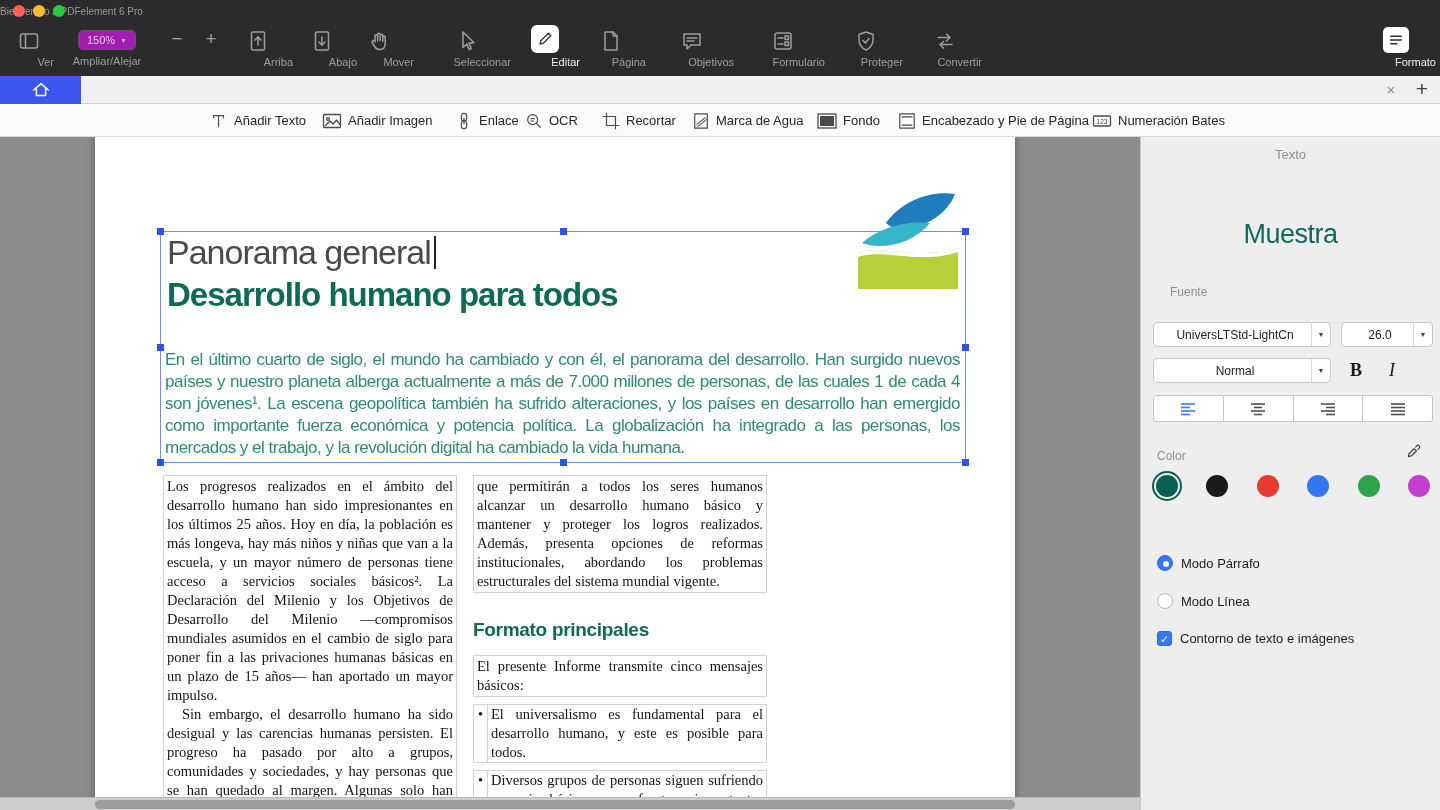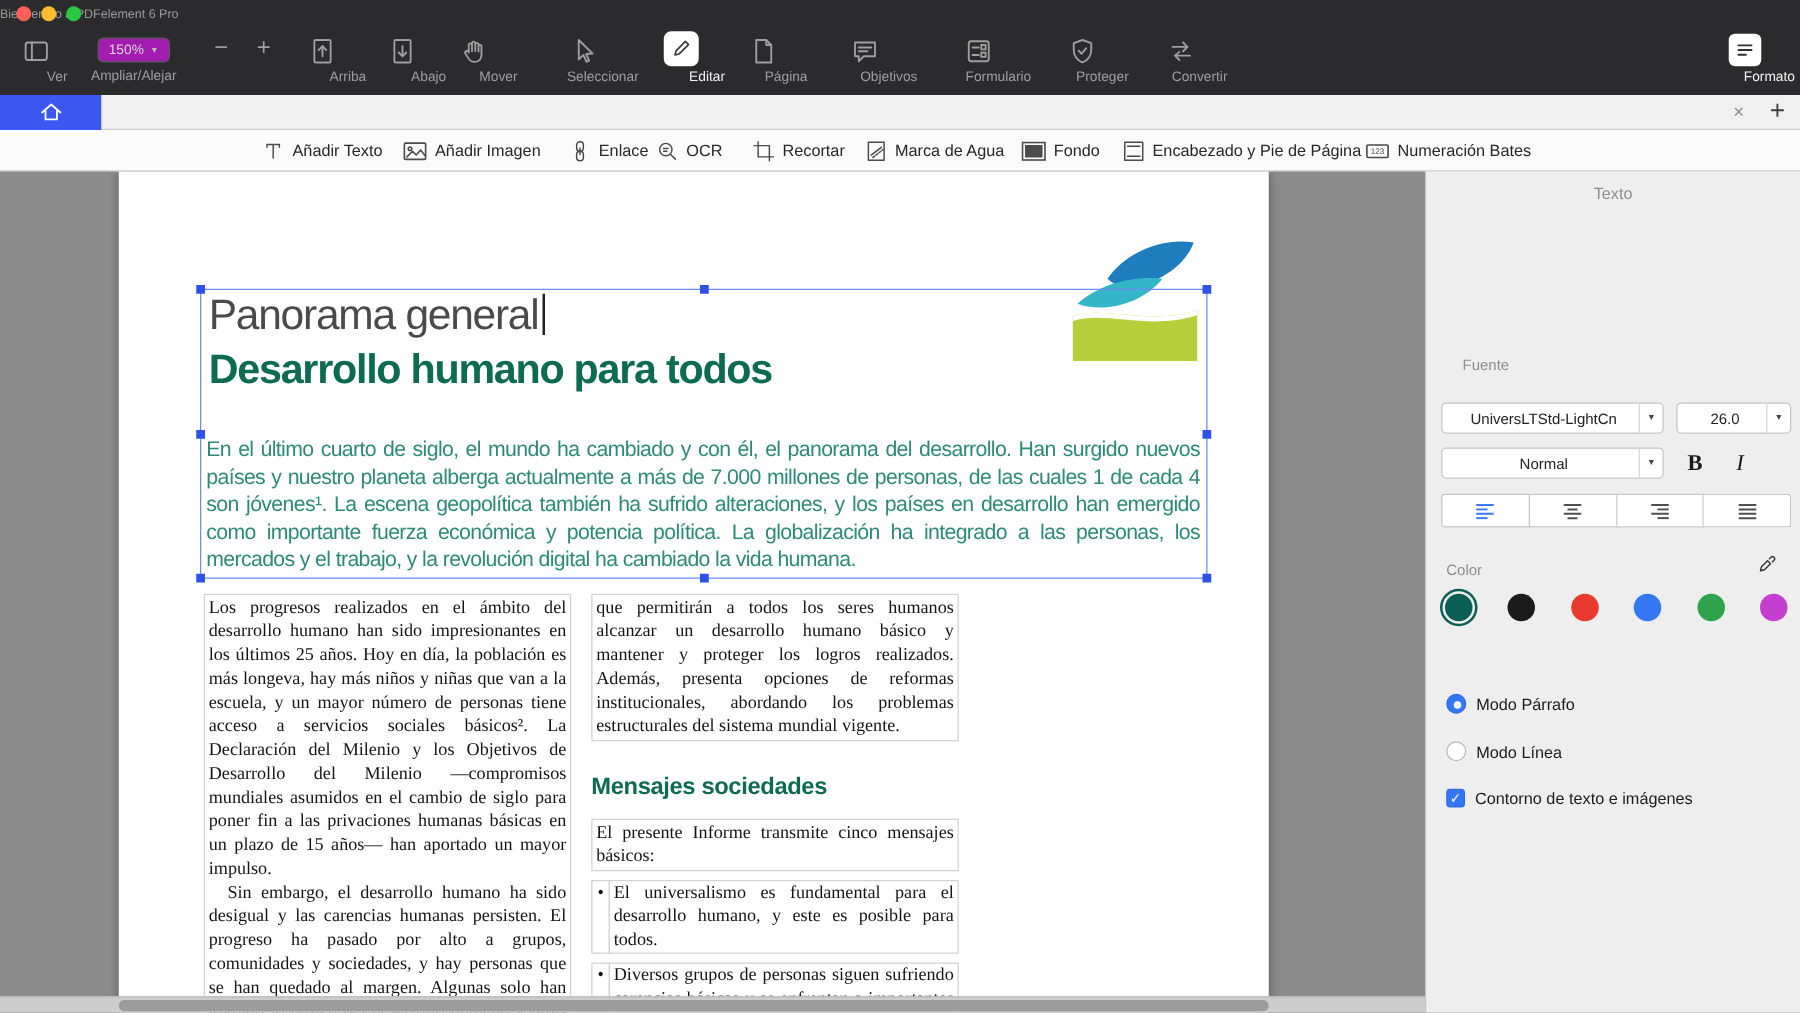--- a/index.html
+++ b/index.html
@@ -340,41 +340,42 @@
       <div class="handle h-br"></div>
     </div>
 
     <div class="col col-left">
       <div>Los progresos realizados en el ámbito del desarrollo humano han sido impresionantes en los últimos 25 años. Hoy en día, la población es más longeva, hay más niños y niñas que van a la escuela, y un mayor número de personas tiene acceso a servicios sociales básicos². La Declaración del Milenio y los Objetivos de Desarrollo del Milenio —compromisos mundiales asumidos en el cambio de siglo para poner fin a las privaciones humanas básicas en un plazo de 15 años— han aportado un mayor impulso.</div>
       <div class="p2">Sin embargo, el desarrollo humano ha sido desigual y las carencias humanas persisten. El progreso ha pasado por alto a grupos, comunidades y sociedades, y hay personas que se han quedado al margen. Algunas solo han logrado lo básico del desarrollo humano y otras ni siquiera eso. Además, han surgido nuevos problemas de desarrollo.</div>
     </div>
 
     <div class="col col-right">
       <div class="rbox">que permitirán a todos los seres humanos alcanzar un desarrollo humano básico y mantener y proteger los logros realizados. Además, presenta opciones de reformas institucionales, abordando los problemas estructurales del sistema mundial vigente.</div>
-      <div class="mensajes">Mensajes sociedades</div>
+      <div class="mensajes">Formato principales</div>
       <div class="msg-intro">El presente Informe transmite cinco mensajes básicos:</div>
       <div class="bullet">
         <div class="dot">•</div>
         <div class="btxt">El universalismo es fundamental para el desarrollo humano, y este es posible para todos.</div>
       </div>
       <div class="bullet">
         <div class="dot">•</div>
         <div class="btxt">Diversos grupos de personas siguen sufriendo carencias básicas y se enfrentan a importantes obstáculos para superarlas.</div>
       </div>
 
     </div>
   </div>
 
   <div class="hscroll">
     <div class="hthumb"></div>
   </div>
 </div>
 
 <div class="sidebar">
   <div class="sb-header">Texto</div>
+  <div class="sb-sample">Muestra</div>
 
   <div class="sb-label" style="top:148px;margin-left:13px;">Fuente</div>
 
   <div class="dd" style="left:12px; top:185px; width:178px;">
     <span style="padding-right:14px;">UniversLTStd-LightCn</span>
     <span class="dd-arrow">▼</span>
   </div>
   <div class="dd" style="left:200px; top:185px; width:92px;">
     <span style="padding-right:14px;">26.0</span>
     <span class="dd-arrow">▼</span>

